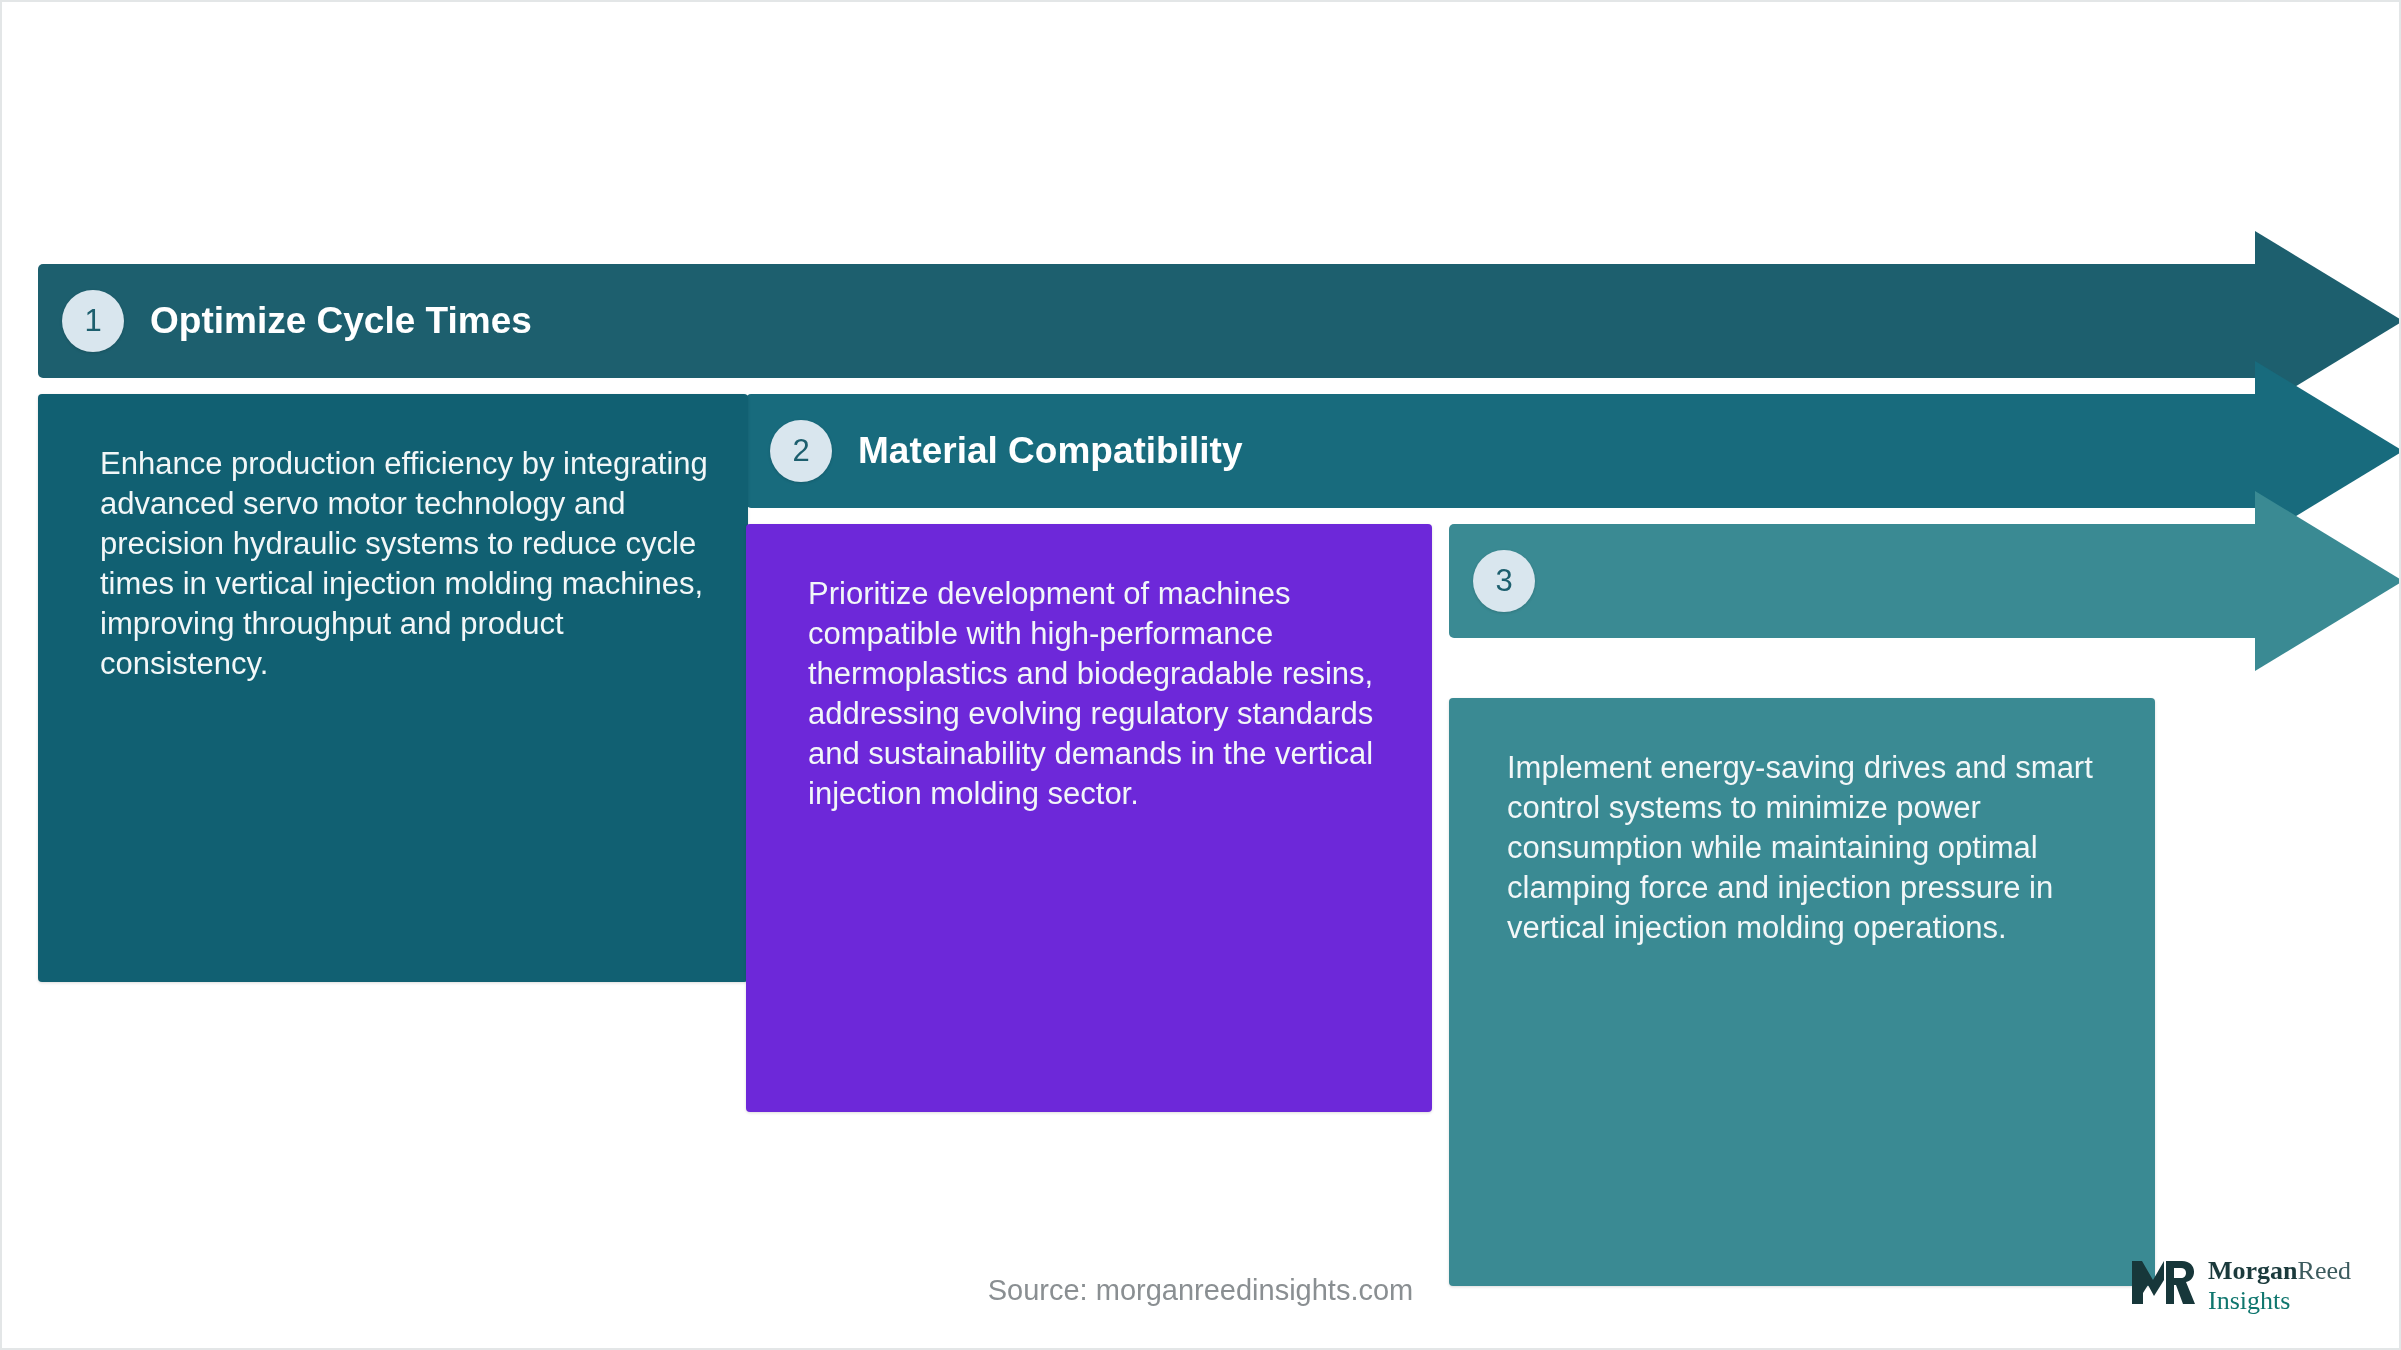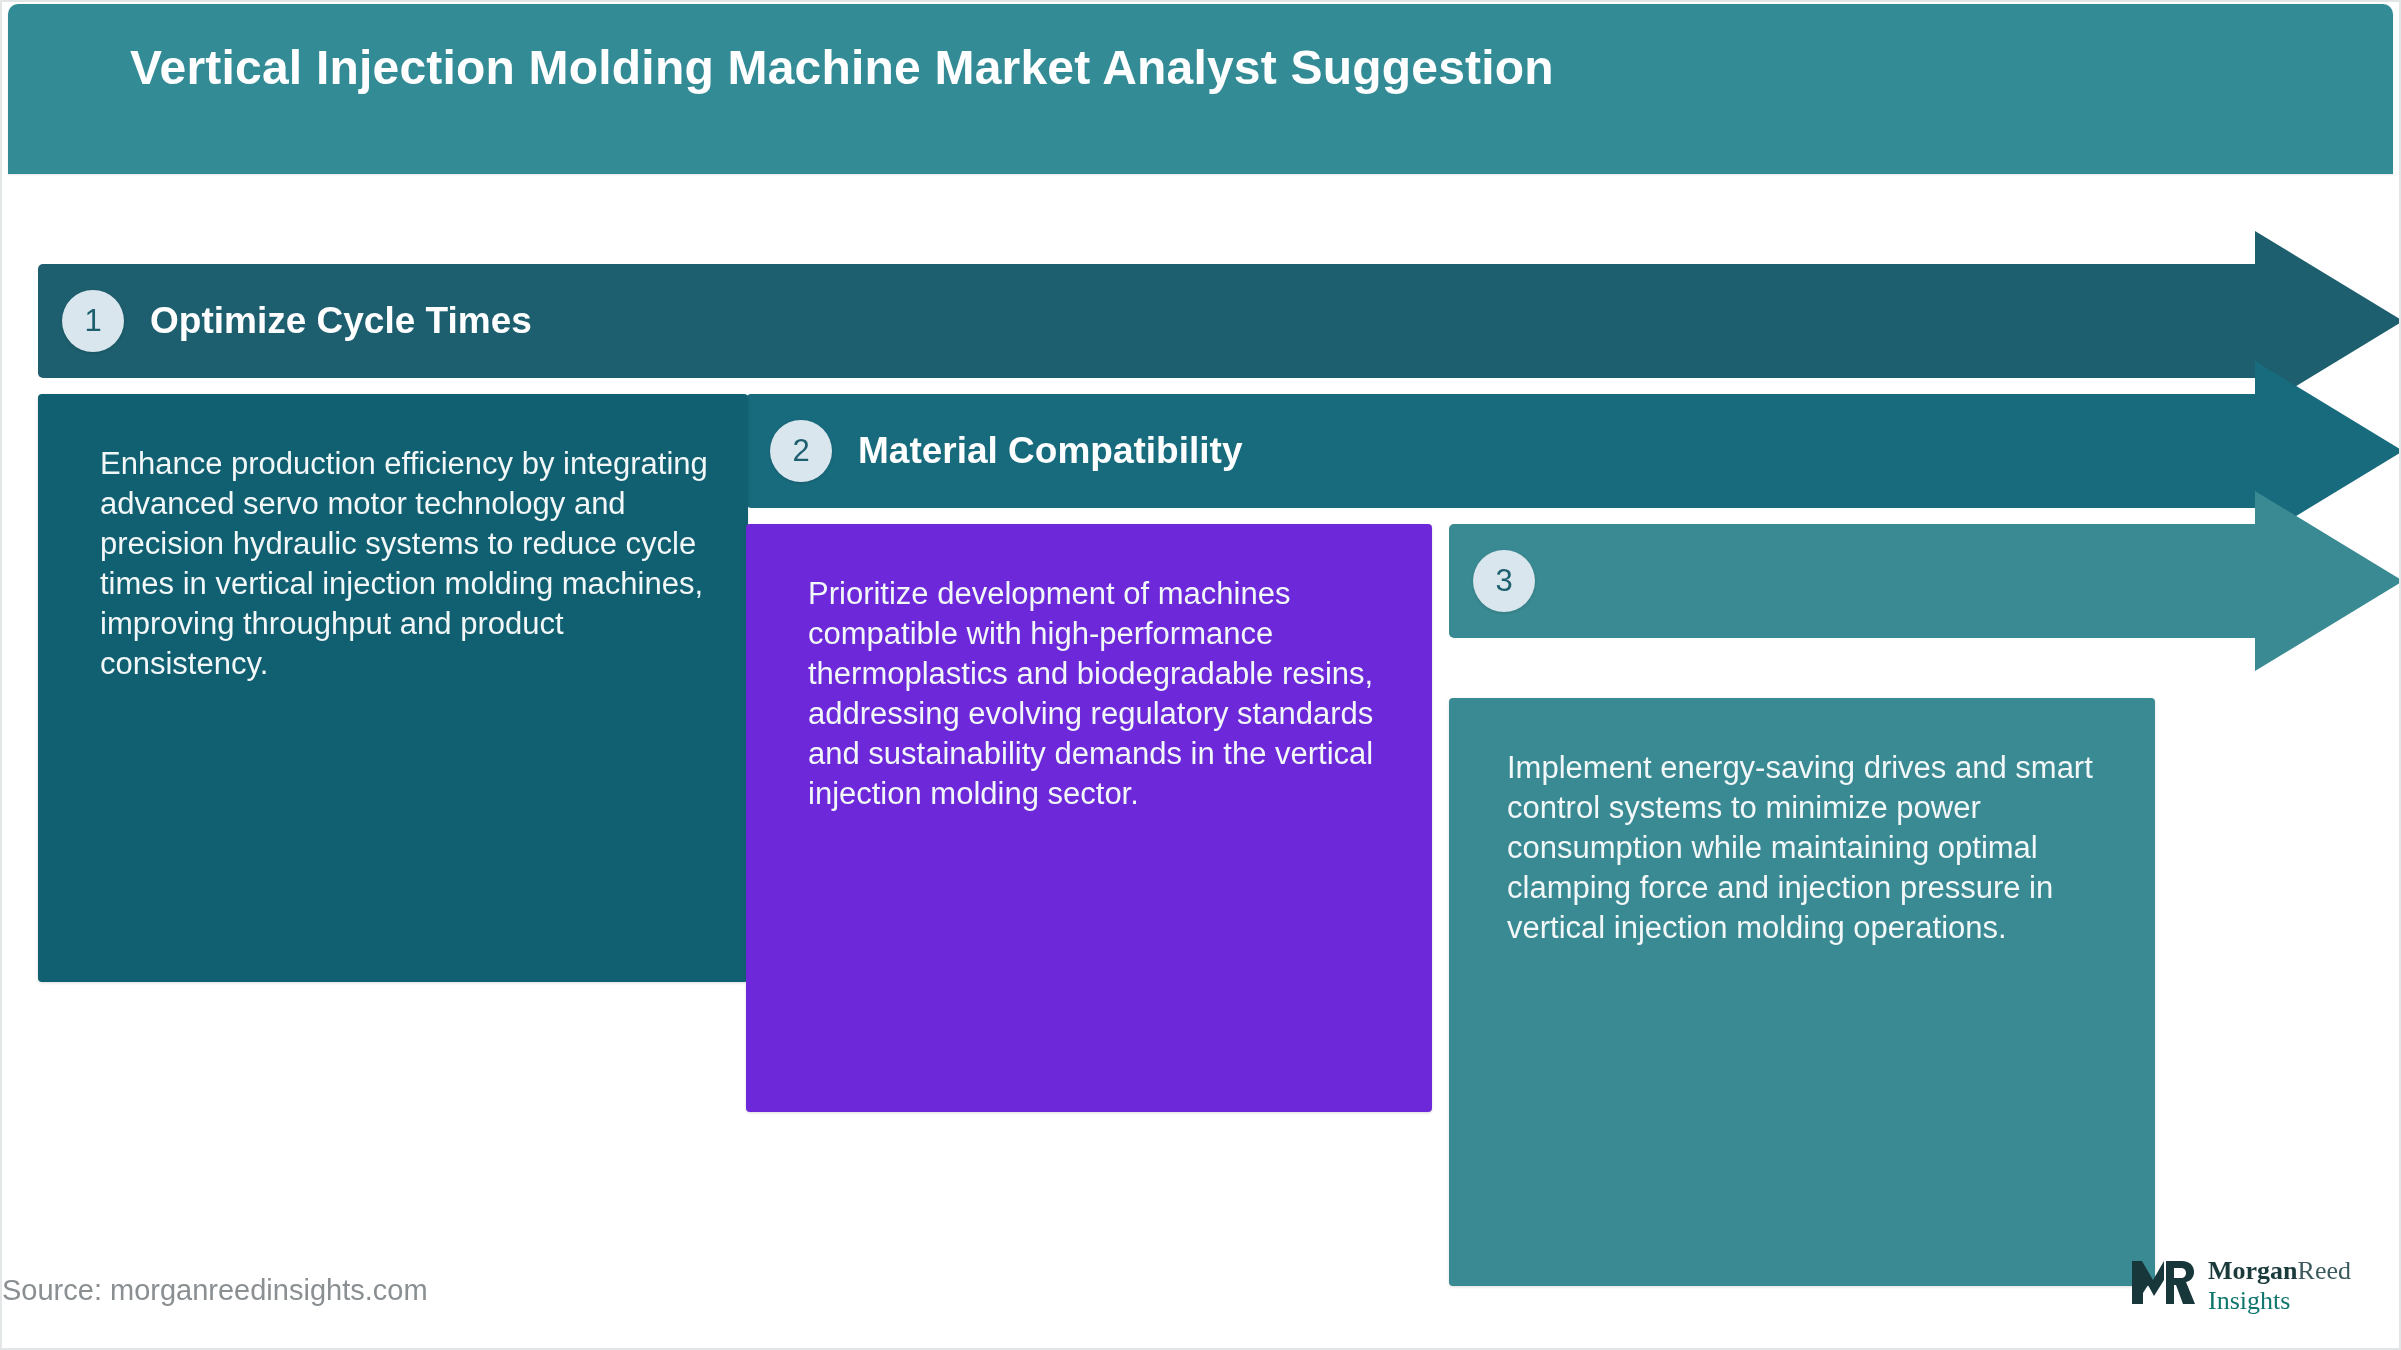--- a/index.html
+++ b/index.html
@@ -127,20 +127,21 @@
   #card-2 { left: 744px; top: 522px; width: 686px; height: 588px; background: #6d28d9; }
   #card-3 { left: 1447px; top: 652px; width: 706px; height: 588px; background: #3a8a93; margin-top: 44px; }
   #card-3 .body-text { left: 58px; right: 18px; }
 
   
   #source-text {
     position: absolute;
     left: 0;
     right: 0;
     top: 1272px;
+    text-align: center;
     font-size: 29px;
     color: #8a8f92;
   }
   #logo {
     position: absolute;
     left: 2128px;
     top: 1256px;
     display: flex;
     gap: 12px;
   }
@@ -154,23 +155,20 @@
     font-size: 26px;
     color: #0f766e;
     margin-top: 4px;
   }
 </style>
 </head>
 <body>
 
 <div id="canvas">
 
-  <div id="header-bar">
-    <div id="header-title">Vertical Injection Molding Machine Market Analyst Suggestion</div>
-  </div>
 
   <div class="arrow-band" id="band-1">
     <div class="arrow-shaft"></div>
     <div class="arrow-head"></div>
     <div class="band-badge">1</div>
     <div class="band-title">Optimize Cycle Times</div>
   </div>
 
   <div class="arrow-band" id="band-2">
     <div class="arrow-shaft"></div>

